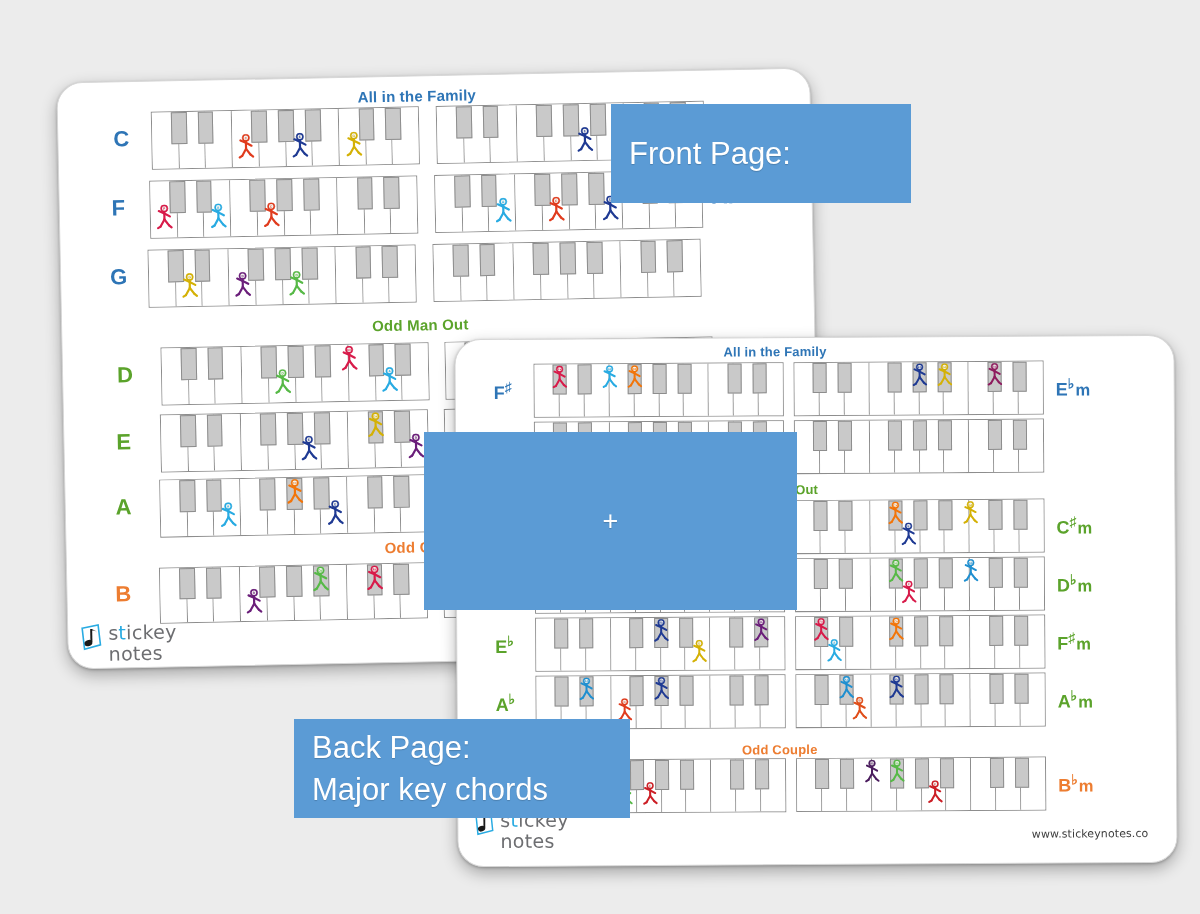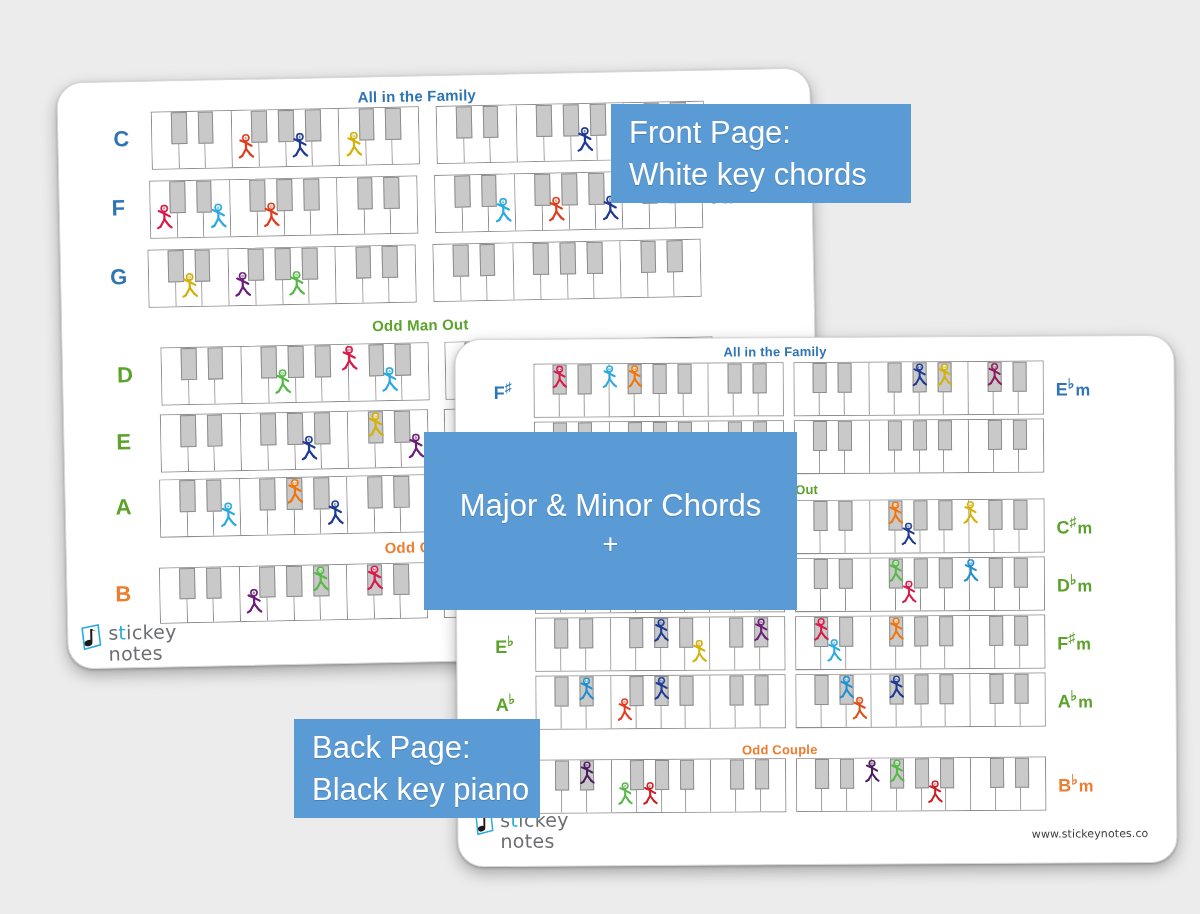--- a/index.html
+++ b/index.html
@@ -78,21 +78,21 @@
 
   #callout-front{left:611px;top:104px;width:300px;height:99px;padding:2px 18px;}
   #callout-front .ln{font-size:31px;line-height:42px;}
 
   #callout-center{left:424px;top:432px;width:373px;height:178px;padding:8px 16px;text-align:center;}
   #callout-center .l1{font-size:31px;line-height:46px;}
   #callout-center .l2{font-size:27px;line-height:36px;}
   #callout-center .l3{font-size:27px;line-height:30px;}
   #callout-center .l4{font-size:27px;line-height:38px;}
 
-  #callout-back{left:294px;top:719px;width:246px;height:99px;padding:2px 18px;}
+  #callout-back{left:294px;top:719px;width:336px;height:99px;padding:2px 18px;}
   #callout-back .ln{font-size:31px;line-height:42px;}
 
   
   .logo{position:absolute;}
   .logo .logo-text{
     font-family:"DejaVu Sans", sans-serif;
     color:#6d6e71;font-size:19px;line-height:21px;letter-spacing:.3px;
   }
   .logo .logo-text .hl{color:#29abe2;}
   .site-url{
@@ -1739,26 +1739,24 @@
         </div>
       </div>
 
       <div class="site-url" style="right:28px;bottom:22px;">www.stickeynotes.co</div>
 
     </div>
   </div>
 
   <div class="callout" id="callout-front">
     <div class="ln">Front Page:</div>
-    <div class="ln">White key chords</div>
   </div>
 
   <div class="callout" id="callout-center">
-    <div class="ln l1">Major &amp; Minor Chords</div>
     <div class="ln l3">+</div>
   </div>
 
   <div class="callout" id="callout-back">
     <div class="ln">Back Page:</div>
-    <div class="ln">Black key piano</div>
+    <div class="ln">Major key chords</div>
   </div>
 
 </div>
 
 </body></html>

